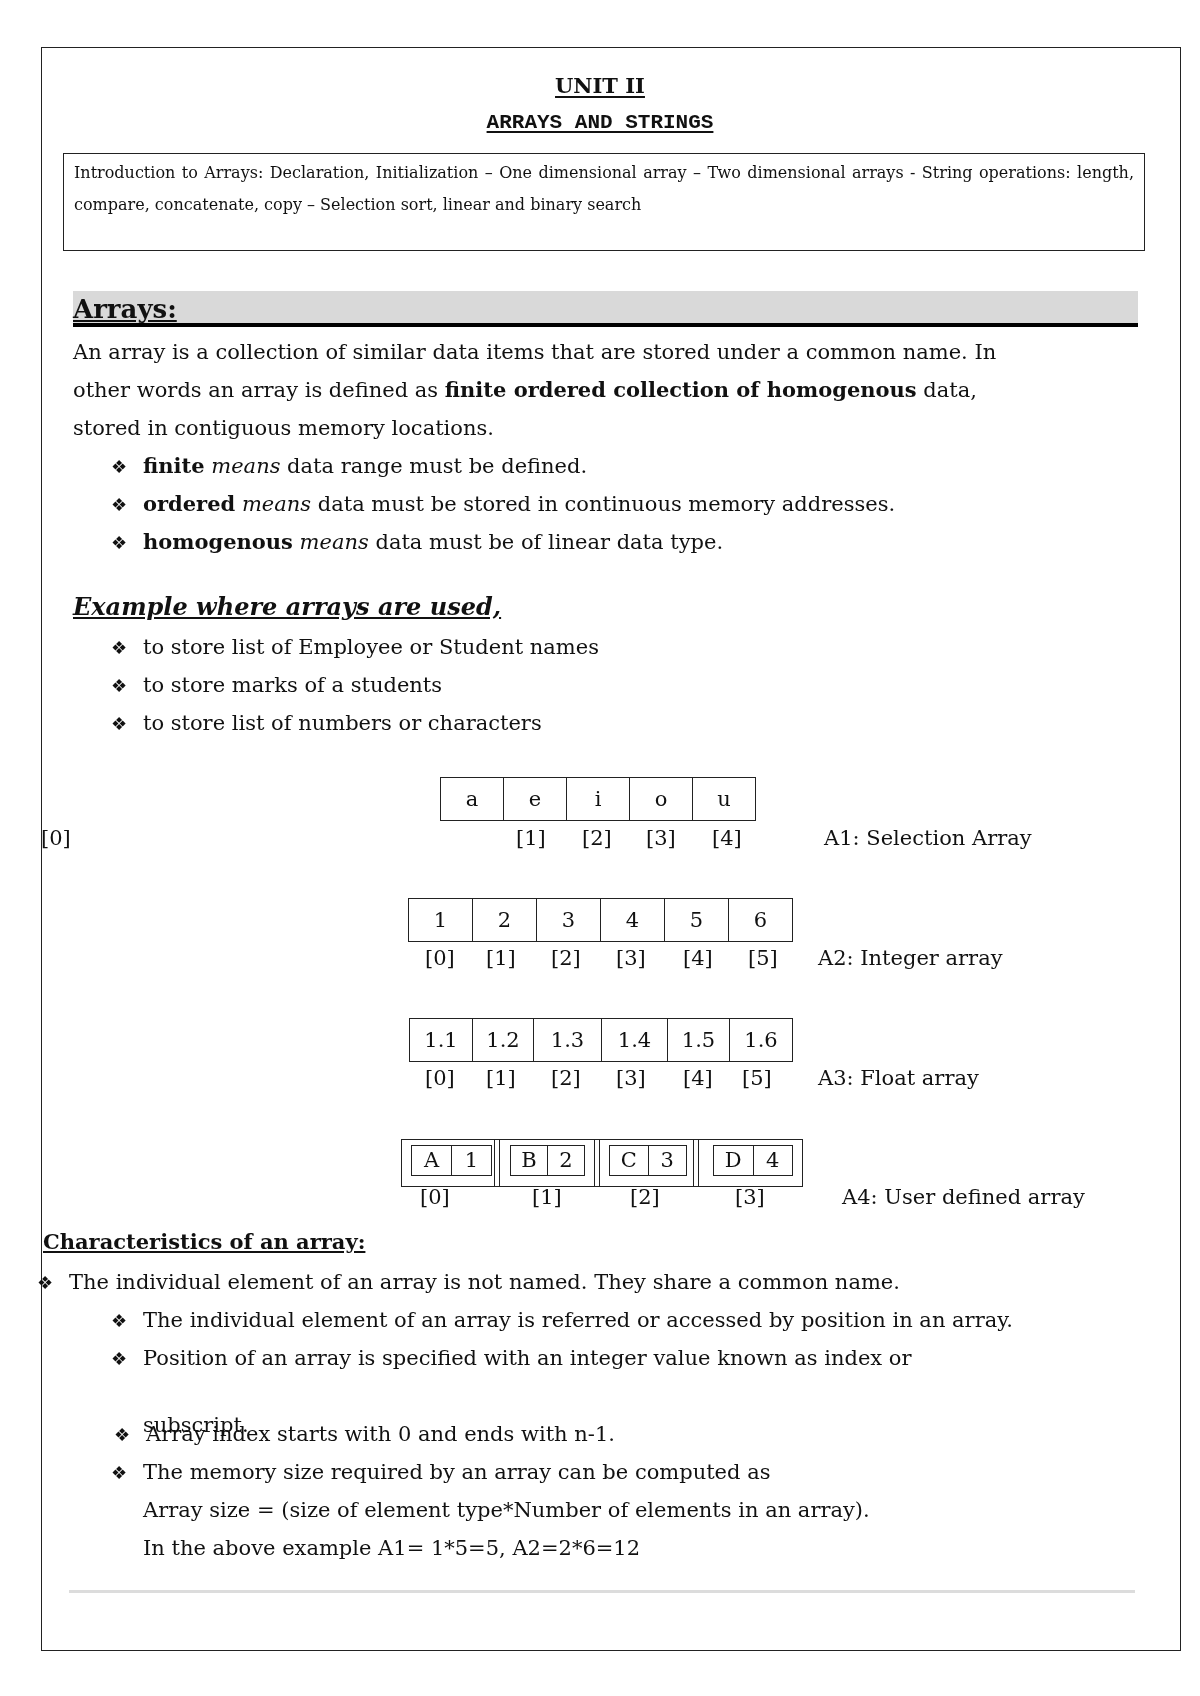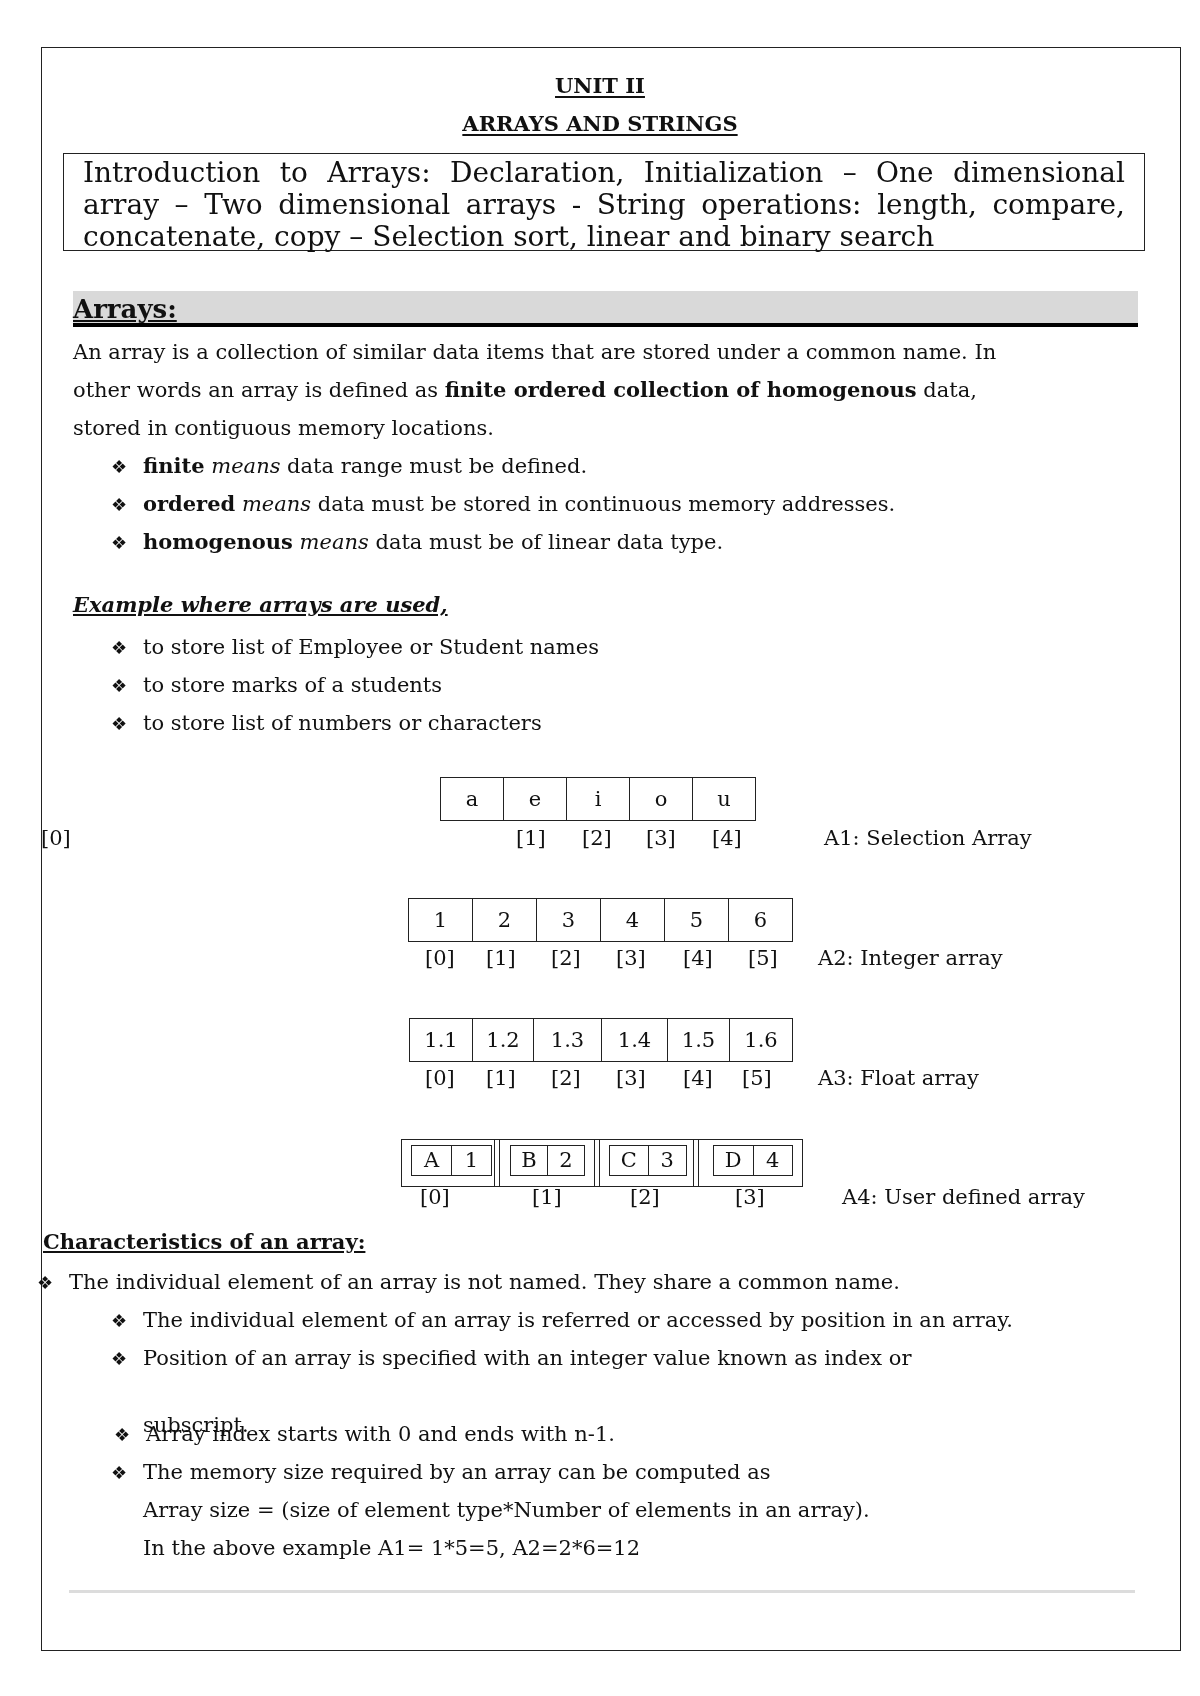--- a/index.html
+++ b/index.html
@@ -1,45 +1,45 @@
 <!DOCTYPE html>
 <html><head>
 <meta charset="utf-8">
 <style>
   html, body { margin: 0; padding: 0; background: #ffffff; }
   body { width: 1200px; height: 1696px; position: relative; font-family: "DejaVu Serif", "Liberation Serif", serif; color: #111; overflow: hidden; }
   .page-border { position: absolute; left: 41px; top: 47px; width: 1140px; height: 1604px; border: 1.5px solid #222; box-sizing: border-box; }
   .abs { position: absolute; }
   .title { left: 0; width: 1200px; text-align: center; font-weight: bold; font-size: 21px; text-decoration: underline; text-underline-offset: 3px; }
-  .syllabus { left: 63px; top: 153px; width: 1082px; height: 98px; border: 1.5px solid #222; box-sizing: border-box; padding: 3px 19px; font-size: 28px; line-height: 32px; text-align: justify; text-align-last: left; }
+  .syllabus { left: 63px; top: 153px; width: 1082px; height: 98px; border: 1.5px solid #222; box-sizing: border-box; padding: 3px 10px; font-size: 16px; line-height: 32px; text-align: justify; text-align-last: left; }
   .section-band { left: 73px; top: 291px; width: 1065px; height: 36px; background: #d9d9d9; border-bottom: 4px solid #000; box-sizing: border-box; }
   .section-title { left: 73px; top: 294px; font-size: 26px; font-weight: bold; text-decoration: underline; }
   .para { left: 73px; width: 1070px; font-size: 21px; line-height: 38px; }
   .bullet { font-size: 21px; line-height: 38px; white-space: nowrap; }
   .bullet .mk { display: inline-block; width: 32px; font-size: 18px; }
-  .subhead { left: 73px; top: 592px; font-size: 21px; font-weight: bold; font-style: italic; text-decoration: underline; }
+  .subhead { left: 73px; top: 592px; font-size: 24px; font-weight: bold; font-style: italic; text-decoration: underline; }
   .subhead2 { left: 43px; top: 1229px; font-size: 21px; font-weight: bold; text-decoration: underline; }
   table.arr { position: absolute; border-collapse: collapse; }
   table.arr td { border: 1.5px solid #222; text-align: center; font-size: 21px; height: 42px; padding: 0; }
   .idx { font-size: 21px; position: absolute; }
   .caption { font-size: 21px; position: absolute; white-space: nowrap; }
   .ud-outer { position: absolute; left: 401px; top: 1139px; width: 402px; height: 48px; border-top: 1.5px solid #222; border-bottom: 1.5px solid #222; border-left: 1.5px solid #222; border-right: 1.5px solid #222; box-sizing: border-box; }
   .ud-cell { position: absolute; top: 5px; height: 31px; border: 1.5px solid #222; box-sizing: border-box; display: flex; }
   .ud-cell span { flex: 1; text-align: center; font-size: 21px; line-height: 28px; }
   .ud-cell span + span { border-left: 1.5px solid #222; }
   .ud-sep { position: absolute; top: 0; width: 6px; height: 46px; border-left: 1.5px solid #222; border-right: 1.5px solid #222; box-sizing: border-box; }
   .footer-rule { left: 69px; top: 1590px; width: 1066px; height: 3px; background: #dcdcdc; }
 </style>
 </head>
 <body>
 
 <div class="page-border"></div>
 
 <div class="abs title" style="top:73px;">UNIT II</div>
-<div class="abs title" style="top:111px;">ARRAYS AND STRINGS</div>
+<div class="abs title" style="top:111px;font-family:Liberation Mono, monospace;">ARRAYS AND STRINGS</div>
 
 <div class="abs syllabus">Introduction to Arrays: Declaration, Initialization – One dimensional array – Two dimensional arrays - String operations: length, compare, concatenate, copy – Selection sort, linear and binary search</div>
 
 <div class="abs section-band"></div>
 <div class="abs section-title">Arrays:</div>
 
 <div class="abs para" style="top:333px;">An array is a collection of similar data items that are stored under a common name. In</div>
 <div class="abs para" style="top:371px;"><span>other words an array is defined as </span><b>finite ordered collection of homogenous</b><span> data,</span></div>
 <div class="abs para" style="top:409px;">stored in contiguous memory locations.</div>
 

